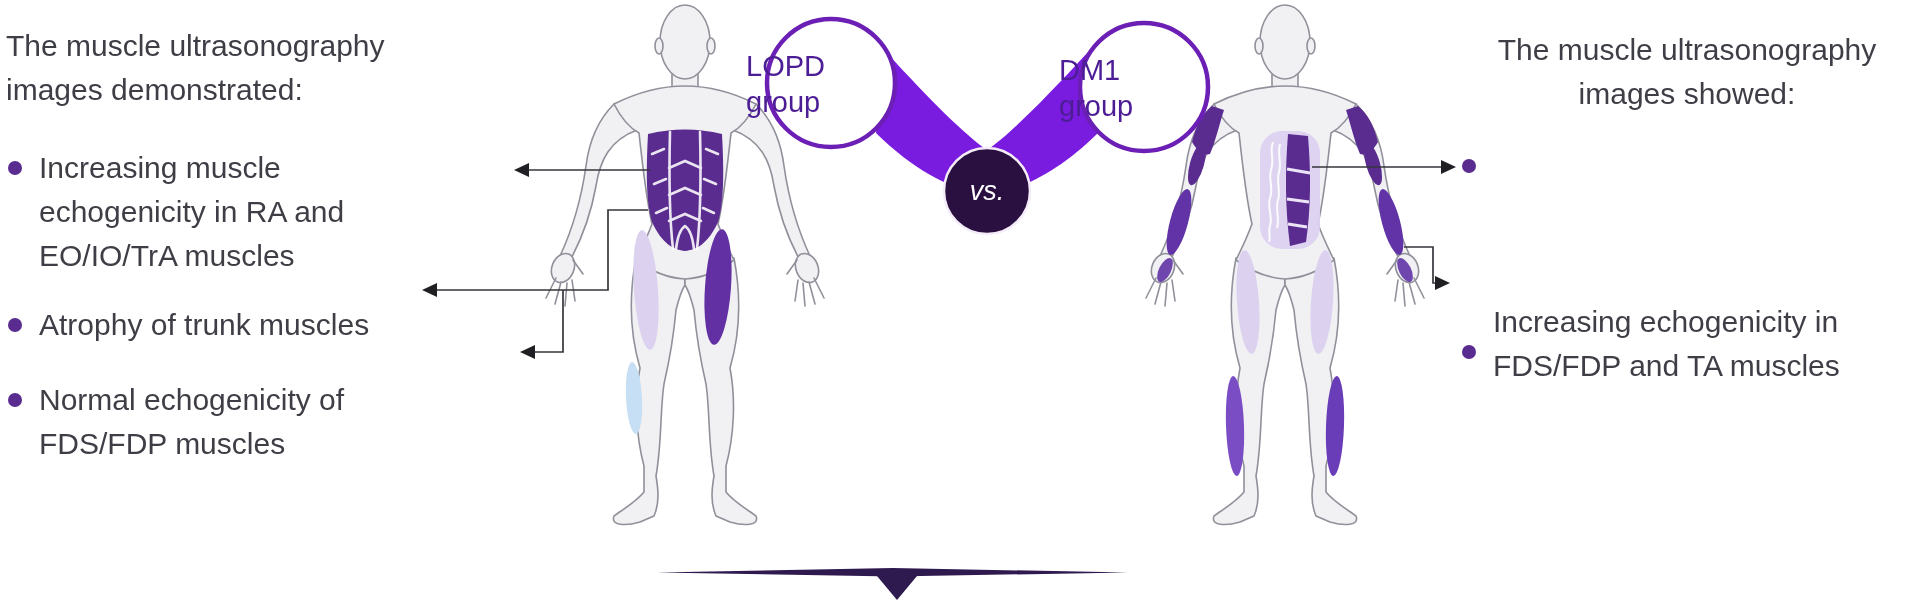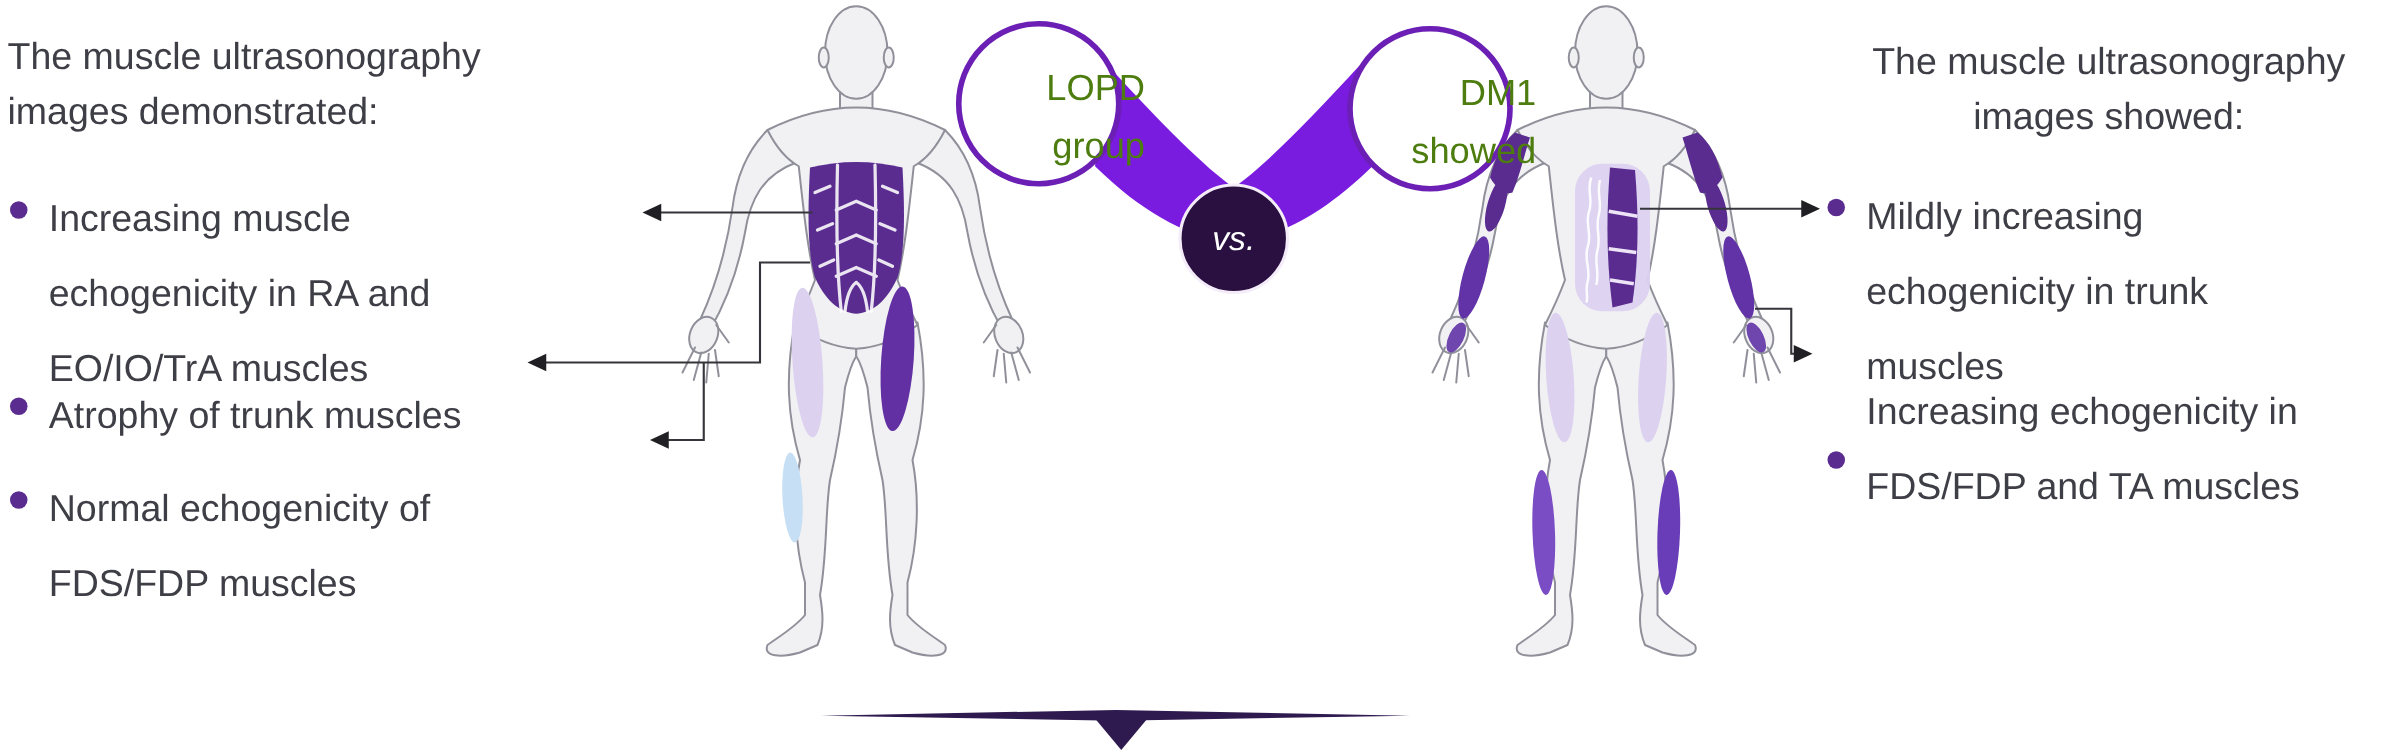--- a/index.html
+++ b/index.html
@@ -9,24 +9,24 @@
     --connector:#35353B; --divider:#2E1A4F;
   }
   html,body{margin:0;padding:0;background:#fff;}
   #canvas{position:relative;width:1896px;height:603px;background:#ffffff;overflow:hidden;
           font-family:"Liberation Sans","DejaVu Sans",sans-serif;color:var(--text);}
   .pre{white-space:pre-line;}
   .panel-title{position:absolute;font-size:30px;line-height:44px;}
   .bullet-row{position:absolute;display:flex;align-items:flex-start;}
   .bullet-dot{width:14px;height:14px;border-radius:50%;background:var(--accent-purple);
               flex:0 0 14px;margin-top:15px;}
-  .bullet-text{font-size:30px;line-height:60px;margin-left:17px;}
+  .bullet-text{font-size:30px;line-height:44px;margin-left:17px;}
   .abs{position:absolute;}
-  .circle-label{position:absolute;width:170px;text-align:right;font-size:29px;
-                line-height:46px;color:#4d7c0f;}
+  .circle-label{position:absolute;width:170px;text-align:left;font-size:29px;
+                line-height:36px;color:#4c1d95;}
   .vs-label{position:absolute;width:90px;text-align:center;font-size:27px;color:#ffffff;font-style:italic;}
   svg{display:block;}
 </style>
 </head>
 <body>
 
 <div id="canvas">
 
   <div class="panel-title pre" style="left:6px;top:24px;width:440px;">The muscle ultrasonography
 images demonstrated:</div>
@@ -45,23 +45,20 @@
     <div class="bullet-dot"></div>
     <div class="bullet-text pre">Normal echogenicity of
 FDS/FDP muscles</div>
   </div>
 
   <div class="panel-title pre" style="left:1452px;top:28px;width:470px;text-align:center;">The muscle ultrasonography
 images showed:</div>
 
   <div class="bullet-row" style="left:1462px;top:144px;width:440px;">
     <div class="bullet-dot"></div>
-    <div class="bullet-text pre">Mildly increasing
-echogenicity in trunk
-muscles</div>
   </div>
   <div class="bullet-row" style="left:1462px;top:300px;width:450px;align-items:center;">
     <div class="bullet-dot"></div>
     <div class="bullet-text pre">Increasing echogenicity in
 FDS/FDP and TA muscles</div>
   </div>
 
   <svg class="abs" style="left:542px;top:2px;" width="286" height="528" viewBox="0 0 286 528">
     <g fill="var(--body-fill)" stroke="var(--body-outline)" stroke-width="1.6" stroke-linejoin="round">
 
@@ -179,21 +176,21 @@
 
   <svg class="abs" style="left:740px;top:0;" width="480" height="238" viewBox="0 0 480 238">
     <path style="fill:var(--ribbon-violet)" d="M 146,52 C 190,100 225,135 247,150 C 269,135 304,100 348,52 L 358,133 C 320,170 290,185 252,196 L 242,196 C 204,185 174,170 136,133 Z"></path>
     <circle cx="91" cy="83" r="64" fill="#ffffff" style="stroke:var(--circle-border)" stroke-width="4.5"></circle>
     <circle cx="404" cy="87" r="64" fill="#ffffff" style="stroke:var(--circle-border)" stroke-width="4.5"></circle>
     <circle cx="247" cy="191" r="43" style="fill:var(--vs-circle)" stroke="#F5ECF9" stroke-width="2.5"></circle>
   </svg>
   <div class="circle-label pre" style="left:746px;top:48px;">LOPD
 group</div>
   <div class="circle-label pre" style="left:1059px;top:52px;">DM1
-showed</div>
+group</div>
   <div class="vs-label" style="left:942px;top:176px;">vs.</div>
 
   <svg class="abs" style="left:0;top:0;pointer-events:none;" width="1920" height="603" viewBox="0 0 1920 603">
     <g fill="none" style="stroke:var(--connector)" stroke-width="1.7">
       <path d="M 650,170 L 526,170"></path>
       <path d="M 648,210 L 608,210 L 608,290 L 434,290"></path>
       <path d="M 563,290 L 563,352 L 532,352"></path>
       <path d="M 1312,167 L 1444,167"></path>
       <path d="M 1404,247 L 1433,247 L 1433,283 L 1438,283"></path>
     </g>

